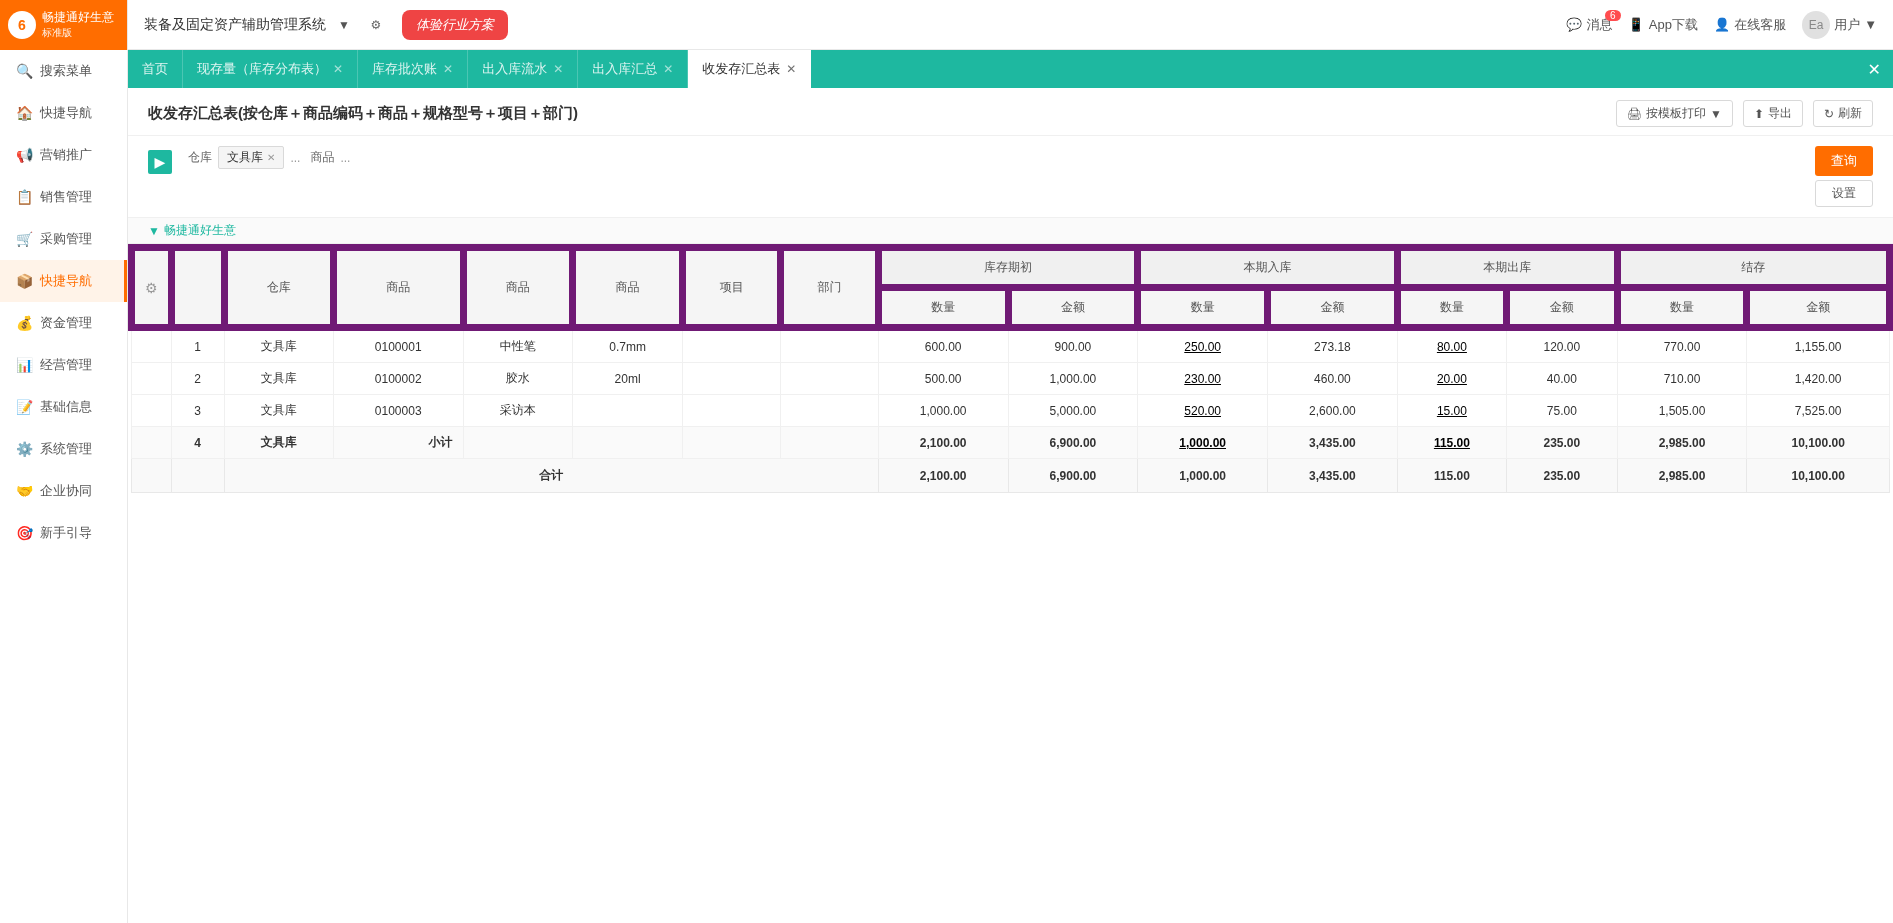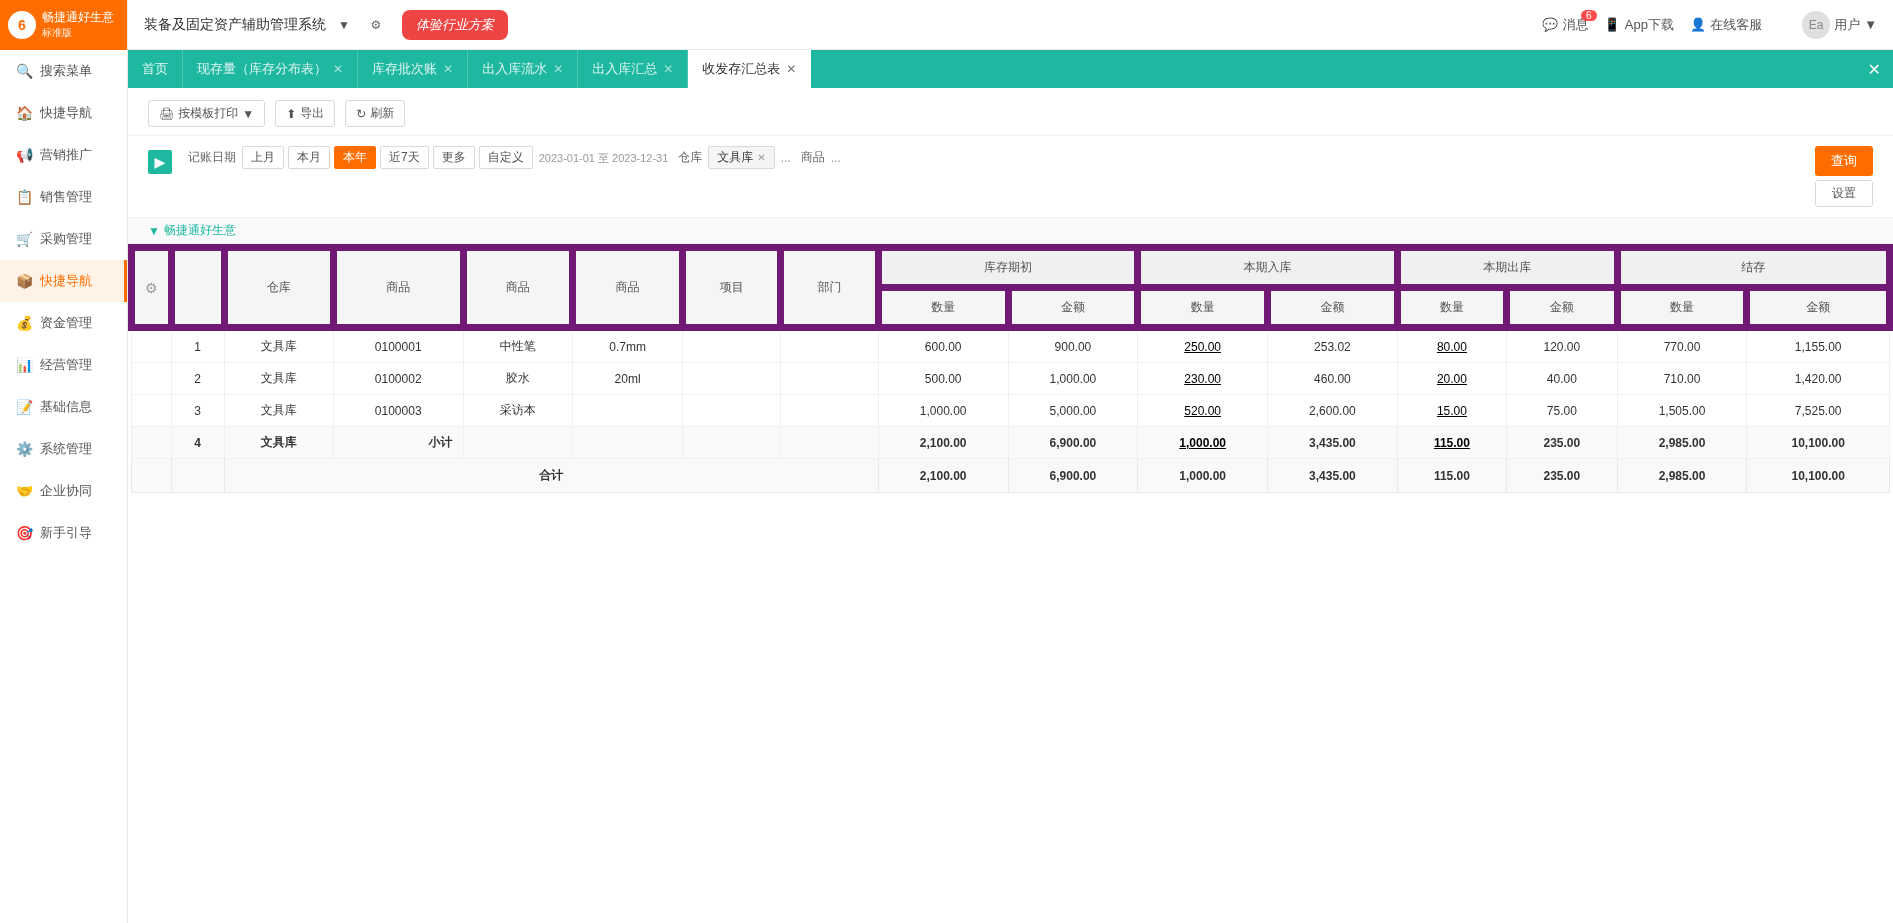--- a/index.html
+++ b/index.html
@@ -22,21 +22,21 @@
     
     .topbar { background: #fff; border-bottom: 1px solid #e8e8e8; padding: 0 16px; height: 50px; display: flex; align-items: center; justify-content: space-between; }
     .topbar-left { display: flex; align-items: center; gap: 12px; }
     .topbar-system-name { font-size: 14px; color: #333; }
     .topbar-dropdown { display: flex; align-items: center; gap: 4px; cursor: pointer; color: #555; }
     .topbar-settings { width: 28px; height: 28px; display: flex; align-items: center; justify-content: center; cursor: pointer; color: #666; }
     .topbar-btn { background: #ef4444; color: white; border: none; border-radius: 8px; padding: 6px 14px; cursor: pointer; font-size: 13px; font-style: italic; }
     .topbar-right { display: flex; align-items: center; gap: 16px; color: #555; font-size: 13px; }
     .topbar-right-item { display: flex; align-items: center; gap: 4px; cursor: pointer; position: relative; }
     .badge { background: #ff4d4f; color: white; border-radius: 10px; padding: 0 5px; font-size: 10px; position: absolute; top: -6px; right: -8px; }
-    .user-avatar { width: 28px; height: 28px; background: #e0e0e0; border-radius: 50%; display: flex; align-items: center; justify-content: center; font-size: 12px; color: #888; margin-left: 24px; }
+    .user-avatar { width: 28px; height: 28px; background: #e0e0e0; border-radius: 50%; display: flex; align-items: center; justify-content: center; font-size: 12px; color: #888; }
 
     
     .tabbar { background: #1eb8a0; display: flex; align-items: center; height: 38px; padding: 0 0; overflow: hidden; }
     .tab { display: flex; align-items: center; padding: 0 14px; height: 100%; cursor: pointer; color: rgba(255,255,255,0.85); font-size: 13px; gap: 6px; border-right: 1px solid rgba(255,255,255,0.2); white-space: nowrap; }
     .tab.active { background: #fff; color: #333; align-items: center; }
     .tab-close { font-size: 12px; opacity: 0.7; cursor: pointer; }
     .tabbar-end-close { margin-left: auto; padding: 0 12px; color: white; cursor: pointer; font-size: 16px; }
 
     
     .content { flex: 1; background: #f0f2f5; overflow-y: auto; padding: 0; display: flex; flex-direction: column; }
@@ -201,54 +201,41 @@
       <span>收发存汇总表</span>
       <span class="tab-close">✕</span>
     </div>
     <div class="tabbar-end-close">✕</div>
   </div>
 
   <div class="content">
     <div class="page">
 
       <div class="page-header-row">
+        <h2 class="page-title">收发存汇总表(按仓库＋商品编码＋商品＋规格型号＋项目＋部门)</h2>
         <div class="header-btns">
           <button class="btn-print">
             <span>🖨</span>
             <span>按模板打印</span>
             <span>▼</span>
           </button>
           <button class="btn-export">
             <span>⬆</span>
             <span>导出</span>
           </button>
           <button class="btn-refresh">
             <span>↻</span>
             <span>刷新</span>
           </button>
         </div>
       </div>
 
       <div class="filter-bar">
         <div class="filter-arrow">▶</div>
         <div class="filter-row">
-          <div class="filter-group">
-            <span class="filter-label">记账日期</span>
-            <div class="date-btns">
-              <button class="date-btn">上月</button>
-              <button class="date-btn">本月</button>
-              <button class="date-btn active">本年</button>
-              <button class="date-btn">近7天</button>
-              <button class="date-btn">更多</button>
-              <button class="date-btn">自定义</button>
-            </div>
-            <div>
-              <div class="date-range">2023-01-01 至 2023-12-31</div>
-            </div>
-          </div>
           <div class="filter-group">
             <span class="filter-label">仓库</span>
             <div class="warehouse-tag">
               <span>文具库</span>
               <span class="tag-close">✕</span>
             </div>
             <span class="filter-more">...</span>
           </div>
           <div class="filter-group">
             <span class="filter-label">商品</span>
@@ -303,21 +290,21 @@
               <td>1</td>
               <td>文具库</td>
               <td>0100001</td>
               <td>中性笔</td>
               <td>0.7mm</td>
               <td></td>
               <td></td>
               <td>600.00</td>
               <td>900.00</td>
               <td><span class="underline">250.00</span></td>
-              <td>253.02</td>
+              <td>273.18</td>
               <td><span class="underline">80.00</span></td>
               <td>120.00</td>
               <td>770.00</td>
               <td>1,155.00</td>
             </tr>
 
             <tr>
               <td></td>
               <td>2</td>
               <td>文具库</td>

